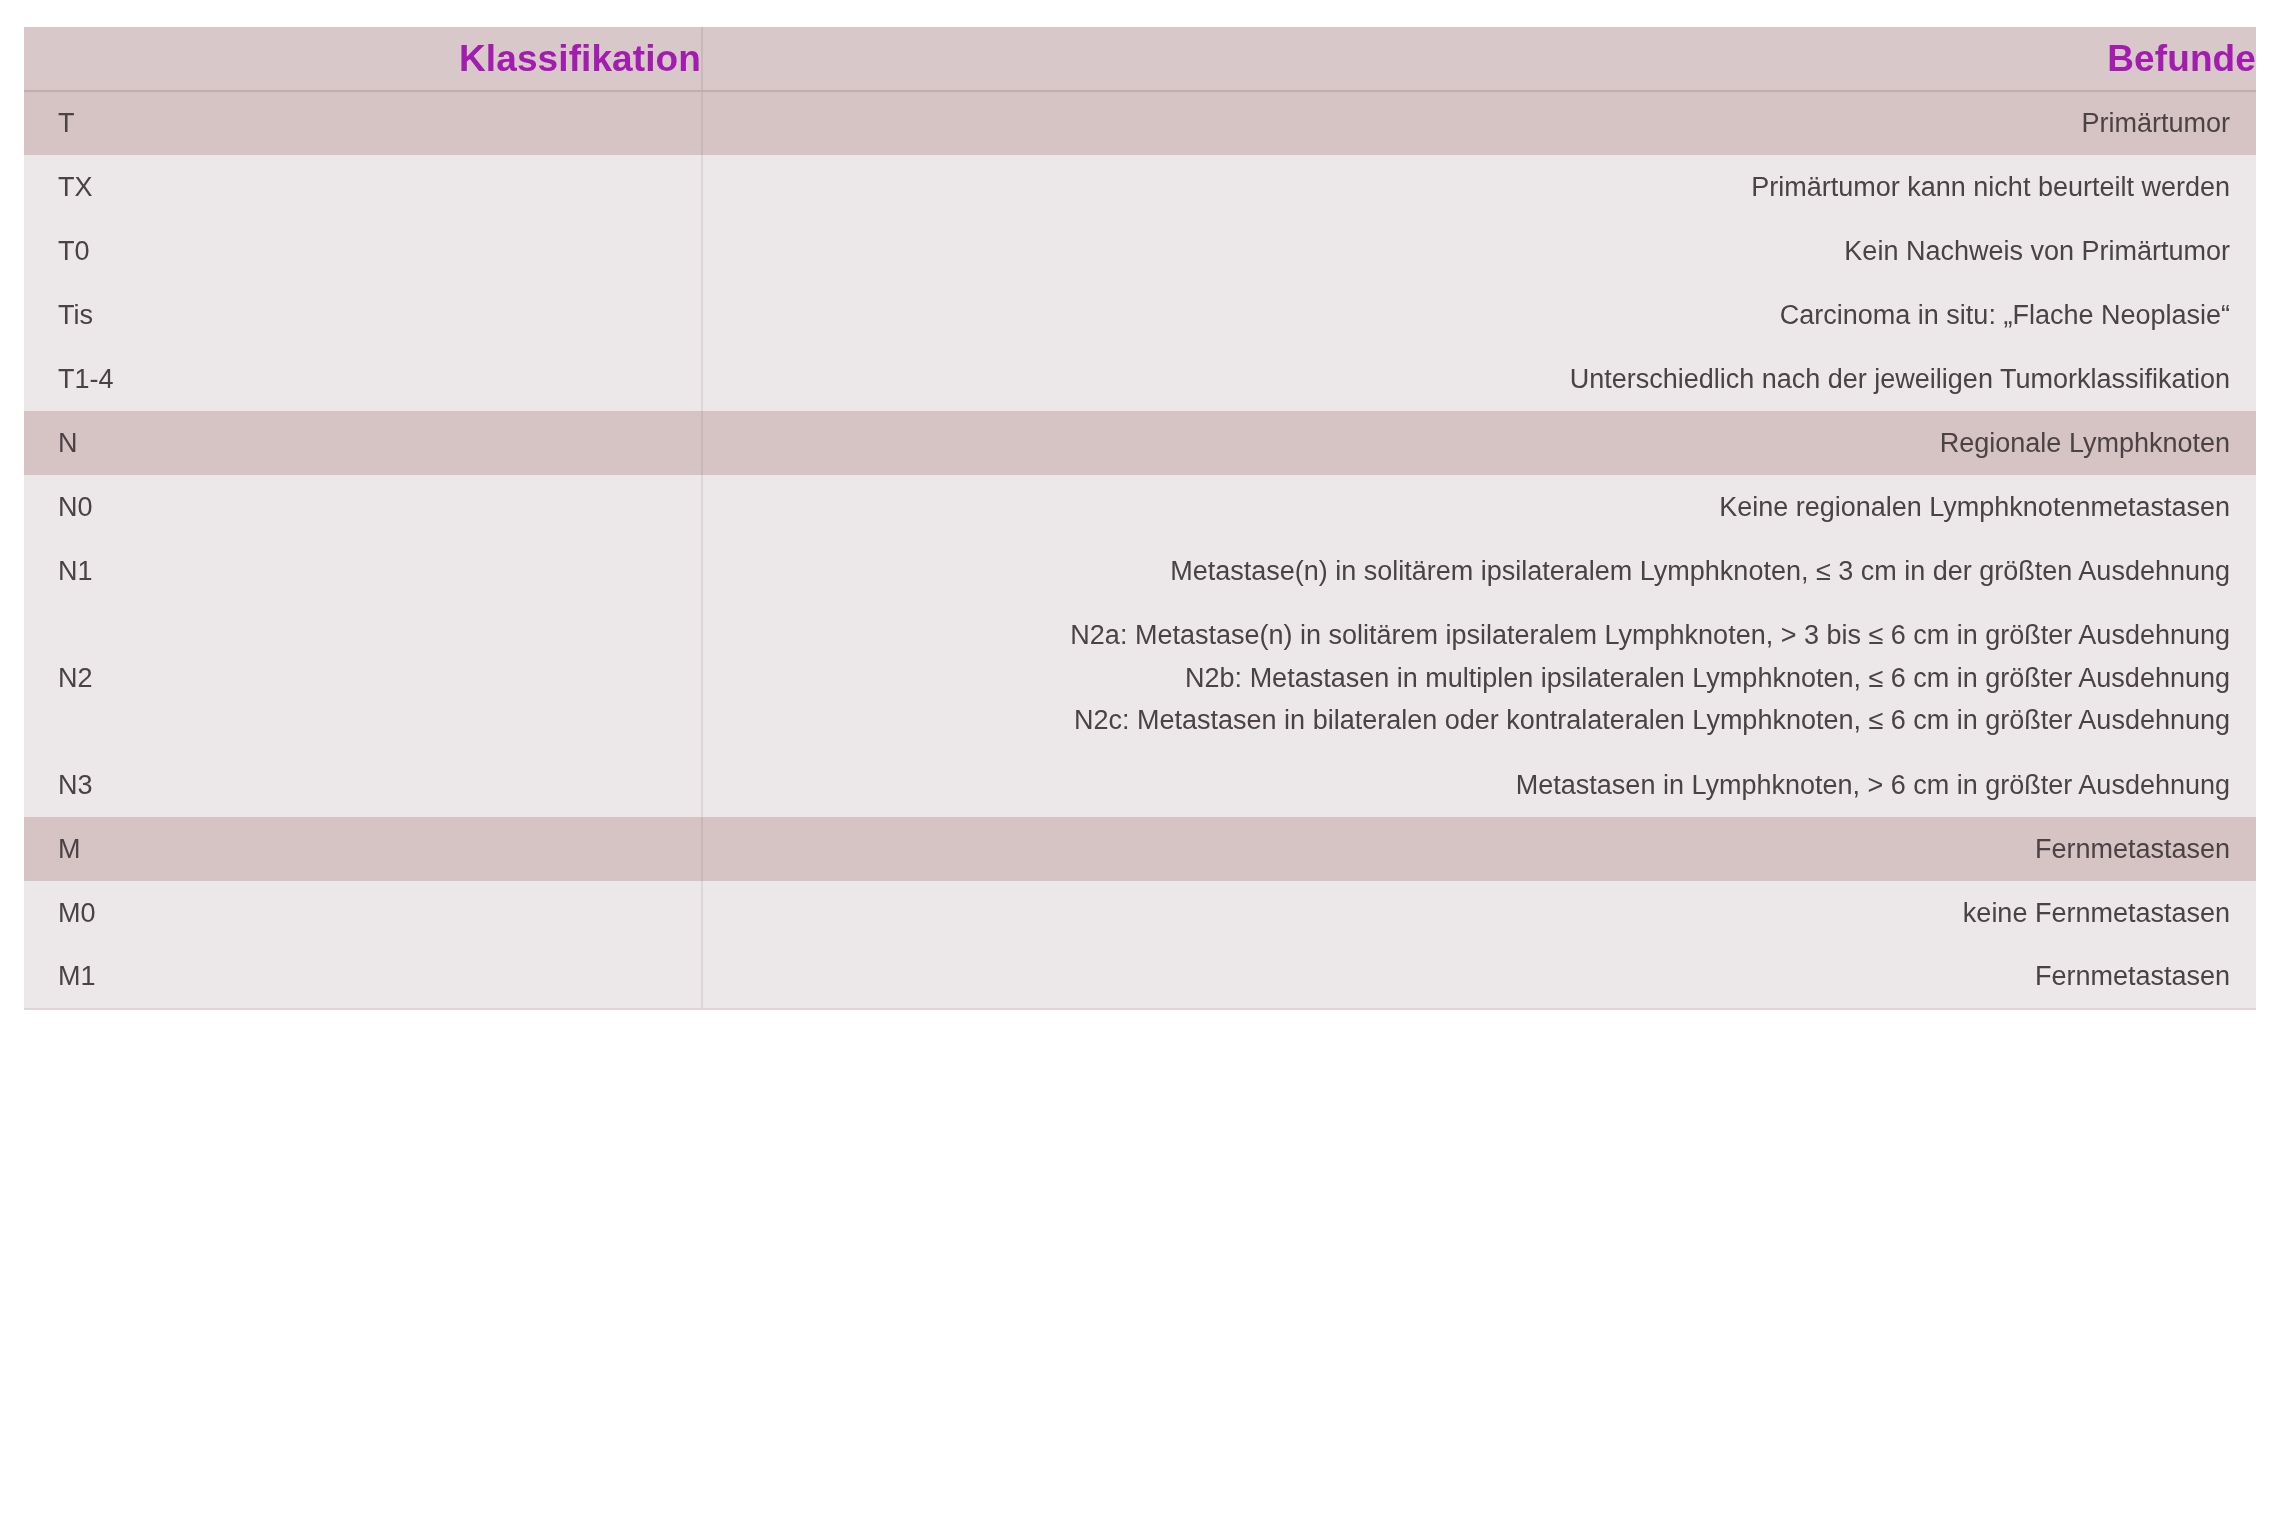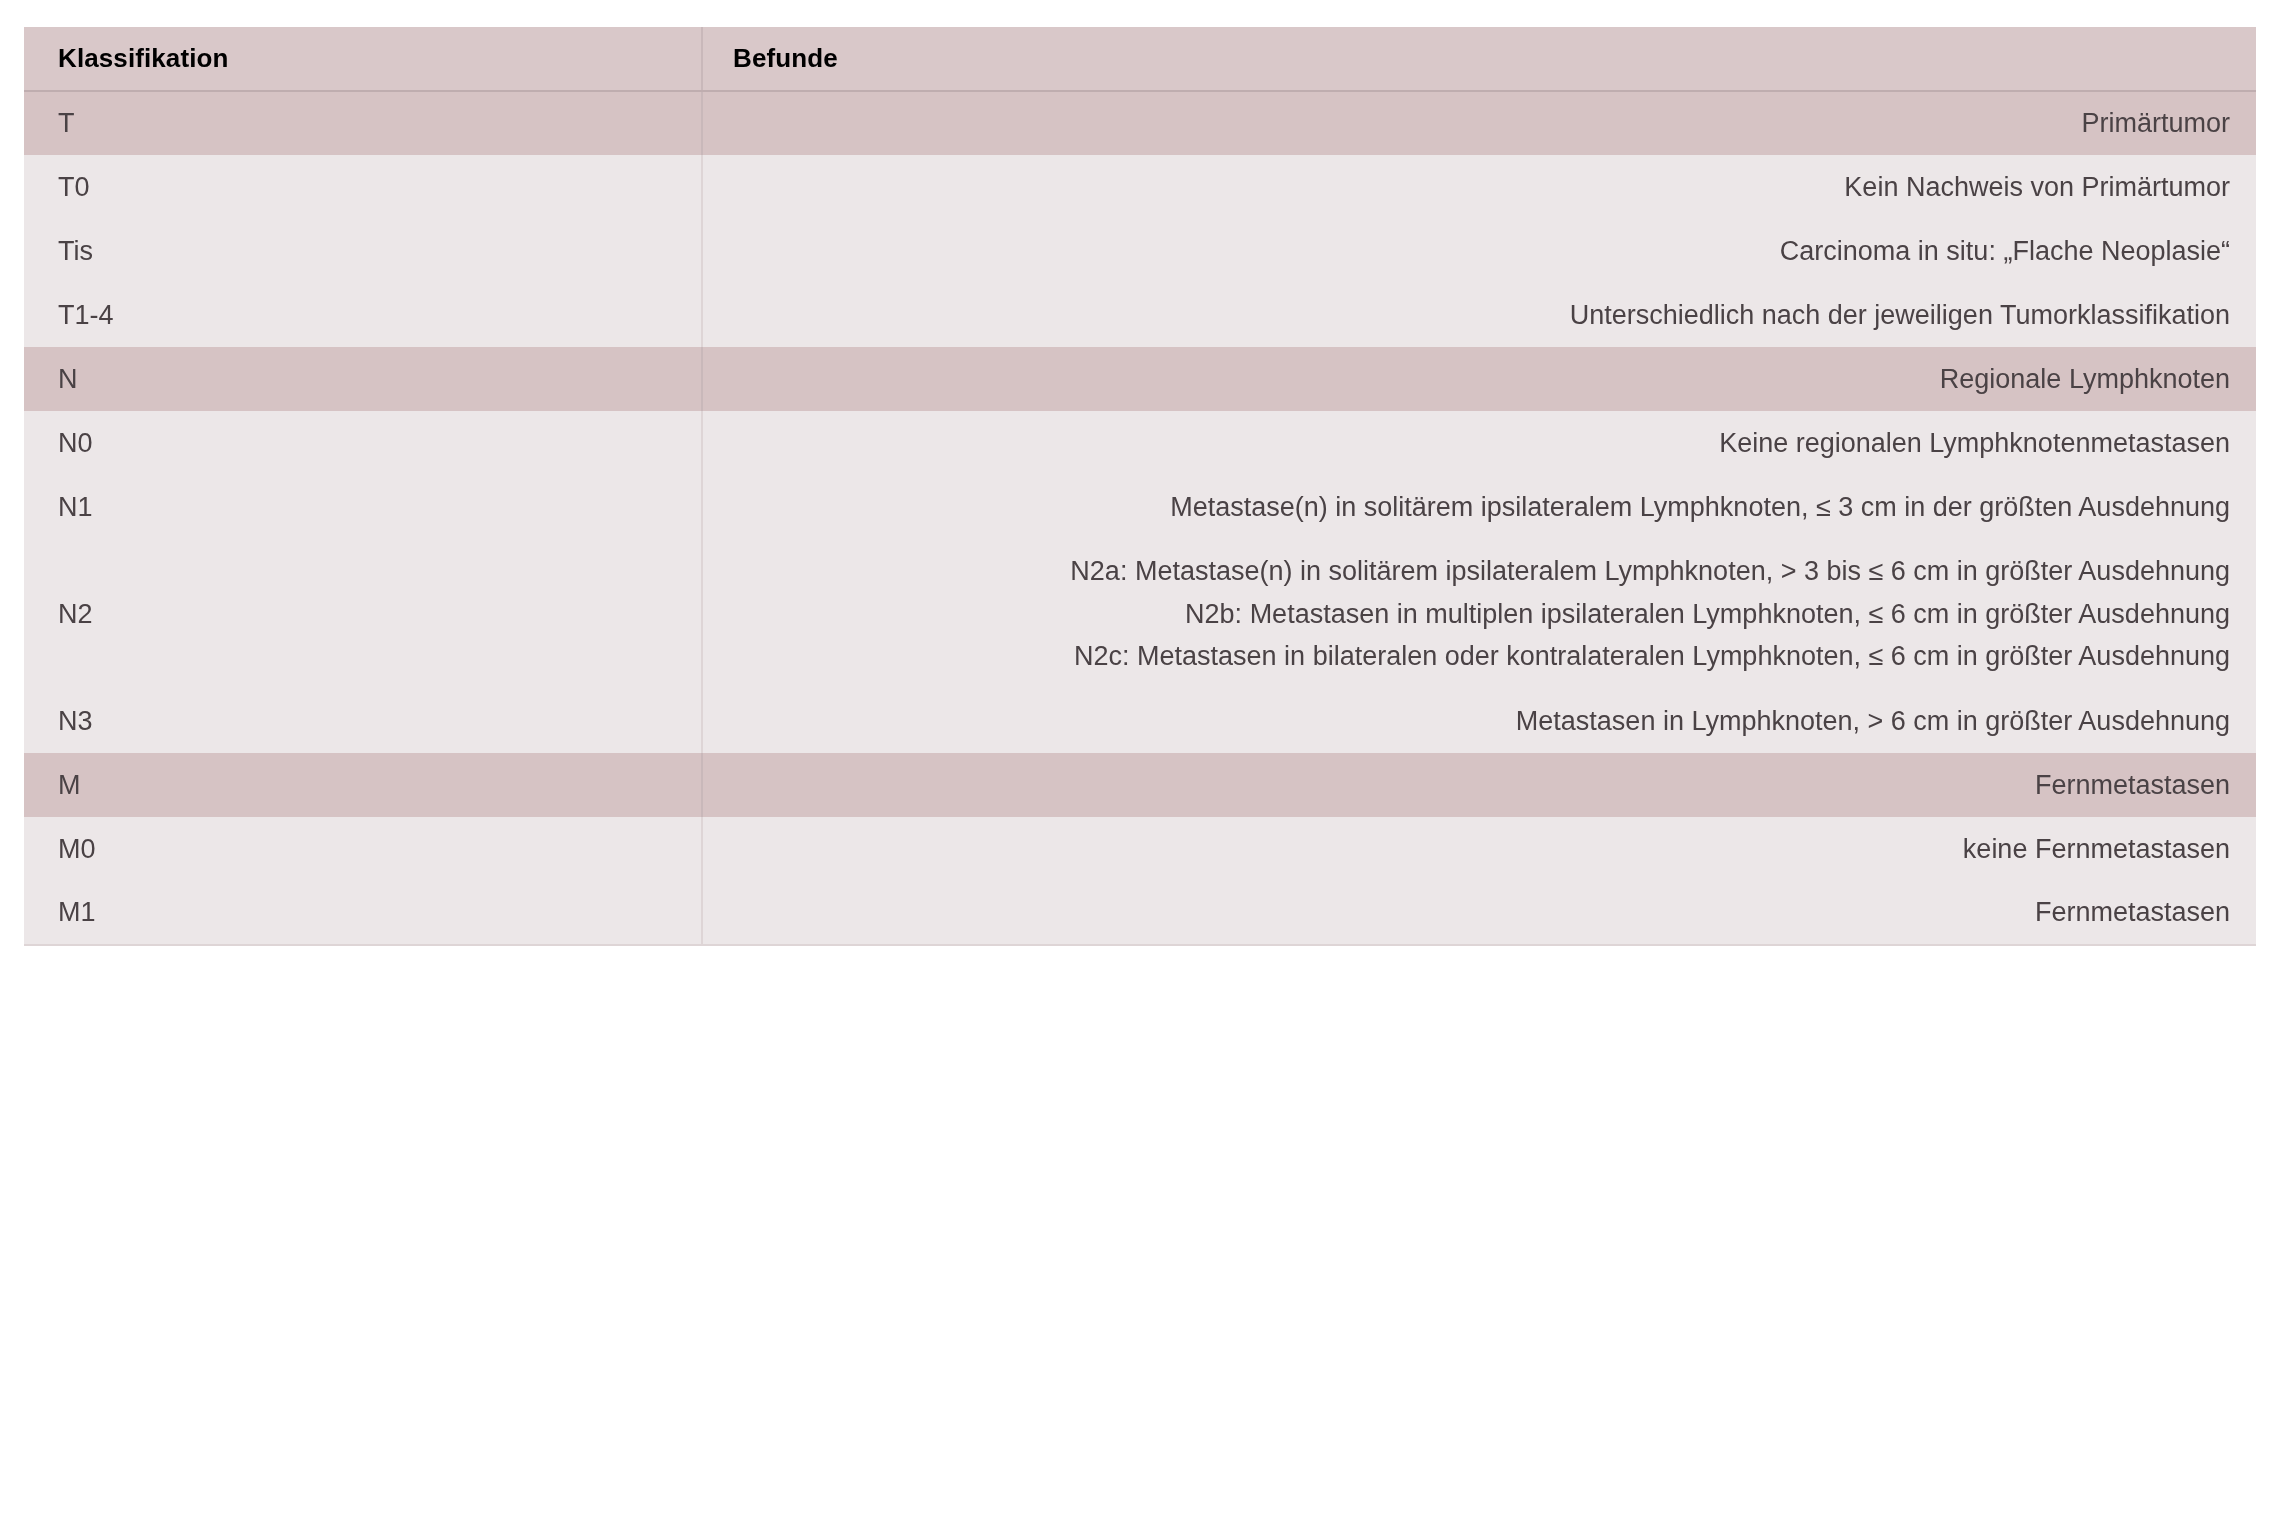--- a/index.html
+++ b/index.html
@@ -36,24 +36,24 @@
     table-layout: fixed;
     background: #ece7e8;
   }
 
   col.col-class { width: 678px; }
   col.col-find  { width: auto; }
 
   
   thead th {
     background: #d9c8c9;
-    color: #000000;
-    font-size: 26px;
+    color: #a21caf;
+    font-size: 37px;
     font-weight: bold;
-    text-align: left;
+    text-align: right;
     vertical-align: middle;
     padding: 0 0 0 34px;
     height: 63px;
     line-height: 63px;
     border-right: 2px solid #c9b8ba;
     border-bottom: 2px solid #bfadaf;
     letter-spacing: 0.1px;
     white-space: nowrap;
   }
   thead th:last-child {
@@ -126,20 +126,28 @@
           <tr class="section">
             <td class="c-class">
               <span class="cell-text">T</span>
             </td>
             <td class="c-find">
               <span class="cell-text">Primärtumor</span>
             </td>
           </tr>
           <tr class="item">
             <td class="c-class">
+              <span class="cell-text">TX</span>
+            </td>
+            <td class="c-find">
+              <span class="cell-text">Primärtumor kann nicht beurteilt werden</span>
+            </td>
+          </tr>
+          <tr class="item">
+            <td class="c-class">
               <span class="cell-text">T0</span>
             </td>
             <td class="c-find">
               <span class="cell-text">Kein Nachweis von Primärtumor</span>
             </td>
           </tr>
           <tr class="item">
             <td class="c-class">
               <span class="cell-text">Tis</span>
             </td>

